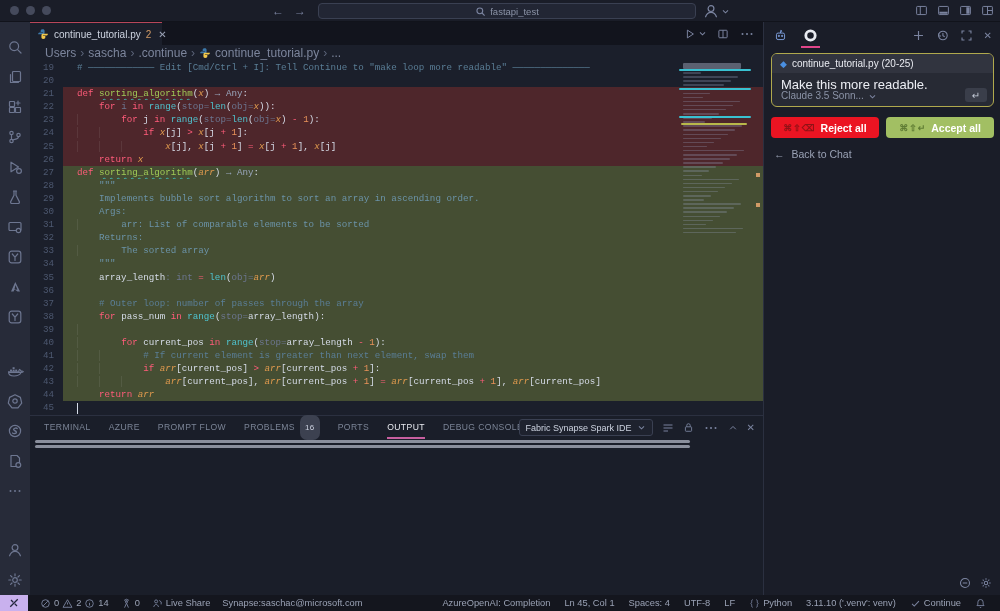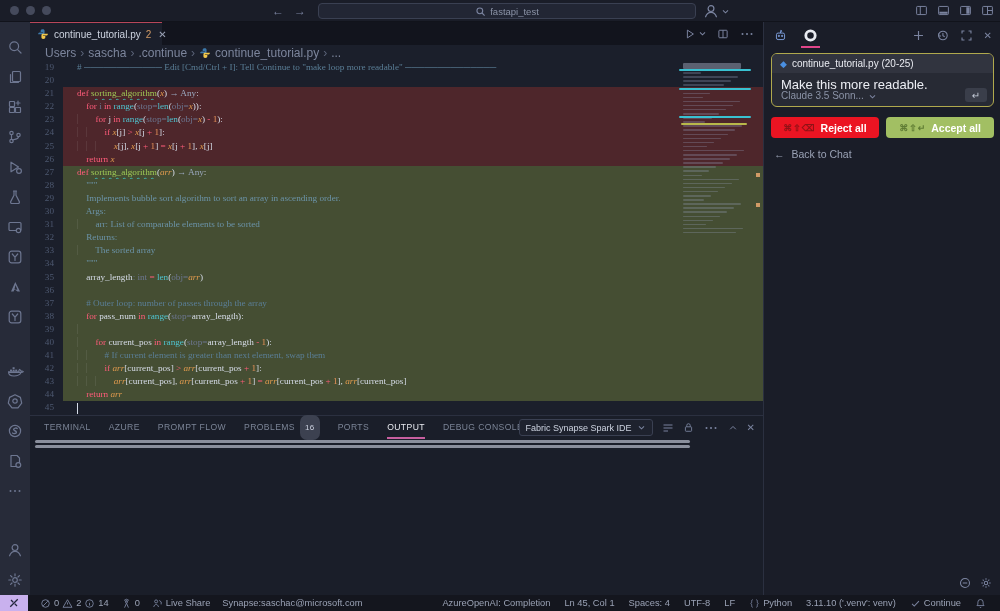--- a/index.html
+++ b/index.html
@@ -26,21 +26,21 @@
   
   #editor{position:absolute;left:30px;top:22px;width:733px;height:393px;background:#1b1f2b}
   #tabbar{position:absolute;left:0;top:0;width:100%;height:23px;background:#12141d;display:flex}
   #tab-active{width:132px;height:23px;background:#1b1f2b;border-top:1px solid #b8465a;display:flex;align-items:center;gap:5px;padding:0 7px;font-size:10px;color:#cdd3e0}
   #tab-badge{color:#d19a66;font-size:10px}
   #tab-close{color:#9aa2b5;font-size:10px;margin-left:2px}
   #editor-actions{position:absolute;right:8px;top:0;height:23px;display:flex;align-items:center;gap:10px}
   #breadcrumb{position:absolute;left:0;top:23px;width:100%;height:16px;display:flex;align-items:center;gap:4px;padding-left:15px;font-size:12px;color:#7c859c;background:#1b1f2b}
   .bc-sep{color:#5b6378}
 
-  #code{position:absolute;left:0;top:39px;width:100%;height:354px;font-family:Liberation Serif, serif;font-size:9.2px;line-height:13.1px}
+  #code{position:absolute;left:0;top:39px;width:100%;height:354px;font-family:Liberation Mono, monospace;font-size:9.2px;line-height:13.1px}
   .cl{display:flex;height:13.1px;white-space:pre}
   .cl .gut{width:33px;flex:0 0 33px;text-align:right;padding-right:9px;color:#4d5870;background:#1b1f2b}
   .cl .src{flex:1;padding-left:14px}
   .cl.del .src{background:#4e262b}
   .cl.add .src{background:#454e33}
   .tk-c{color:#5a7e96}.tk-k{color:#ff5c7a}.tk-f{color:#9fca56}.tk-p{color:#e09a4e;font-style:italic}
   .tk-w{color:#d6dce8}.tk-y{color:#4fc3cf}.tk-i{color:#6c7690}.tk-n{color:#e8925a}
   .tk-o{color:#ff5c7a}.tk-a{color:#9aa7bd}.tk-d{color:#6b93a8}.tk-dim{color:#6c7690}
   .sq{text-decoration:underline wavy #3fb5ad 1px;text-underline-offset:2px}
   .ind-b{box-shadow:inset 1px 0 0 rgba(255,255,255,.08)}

